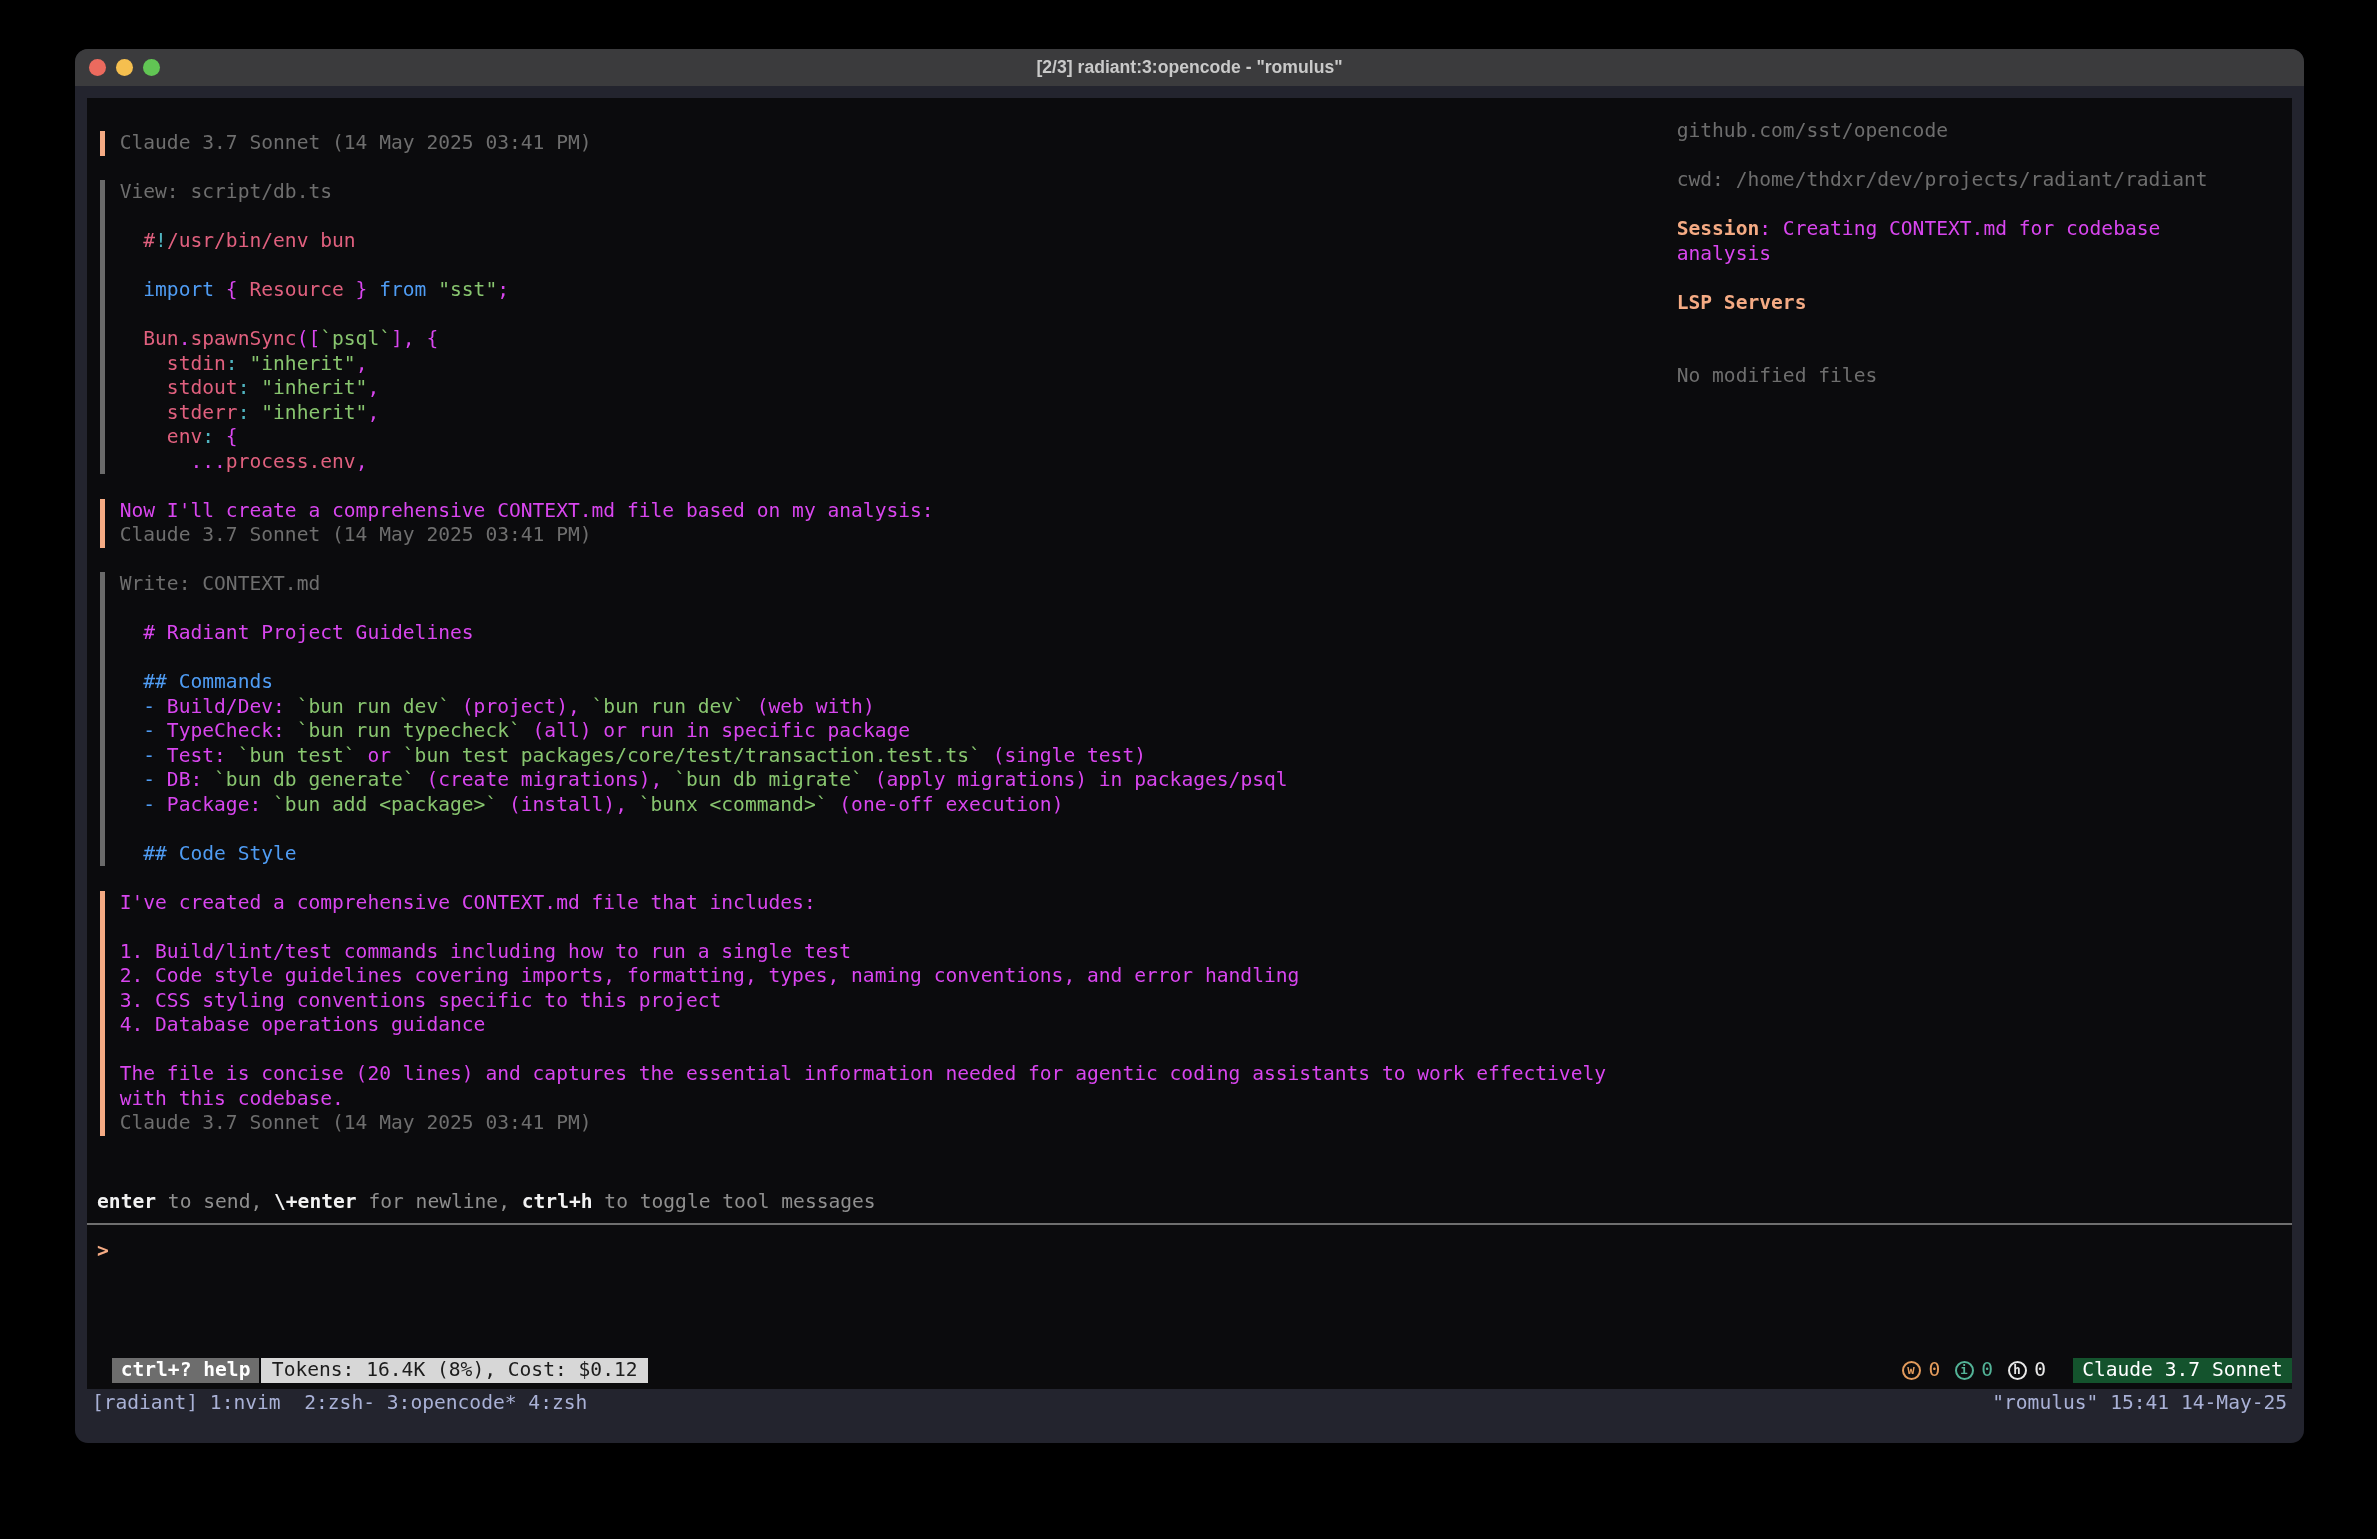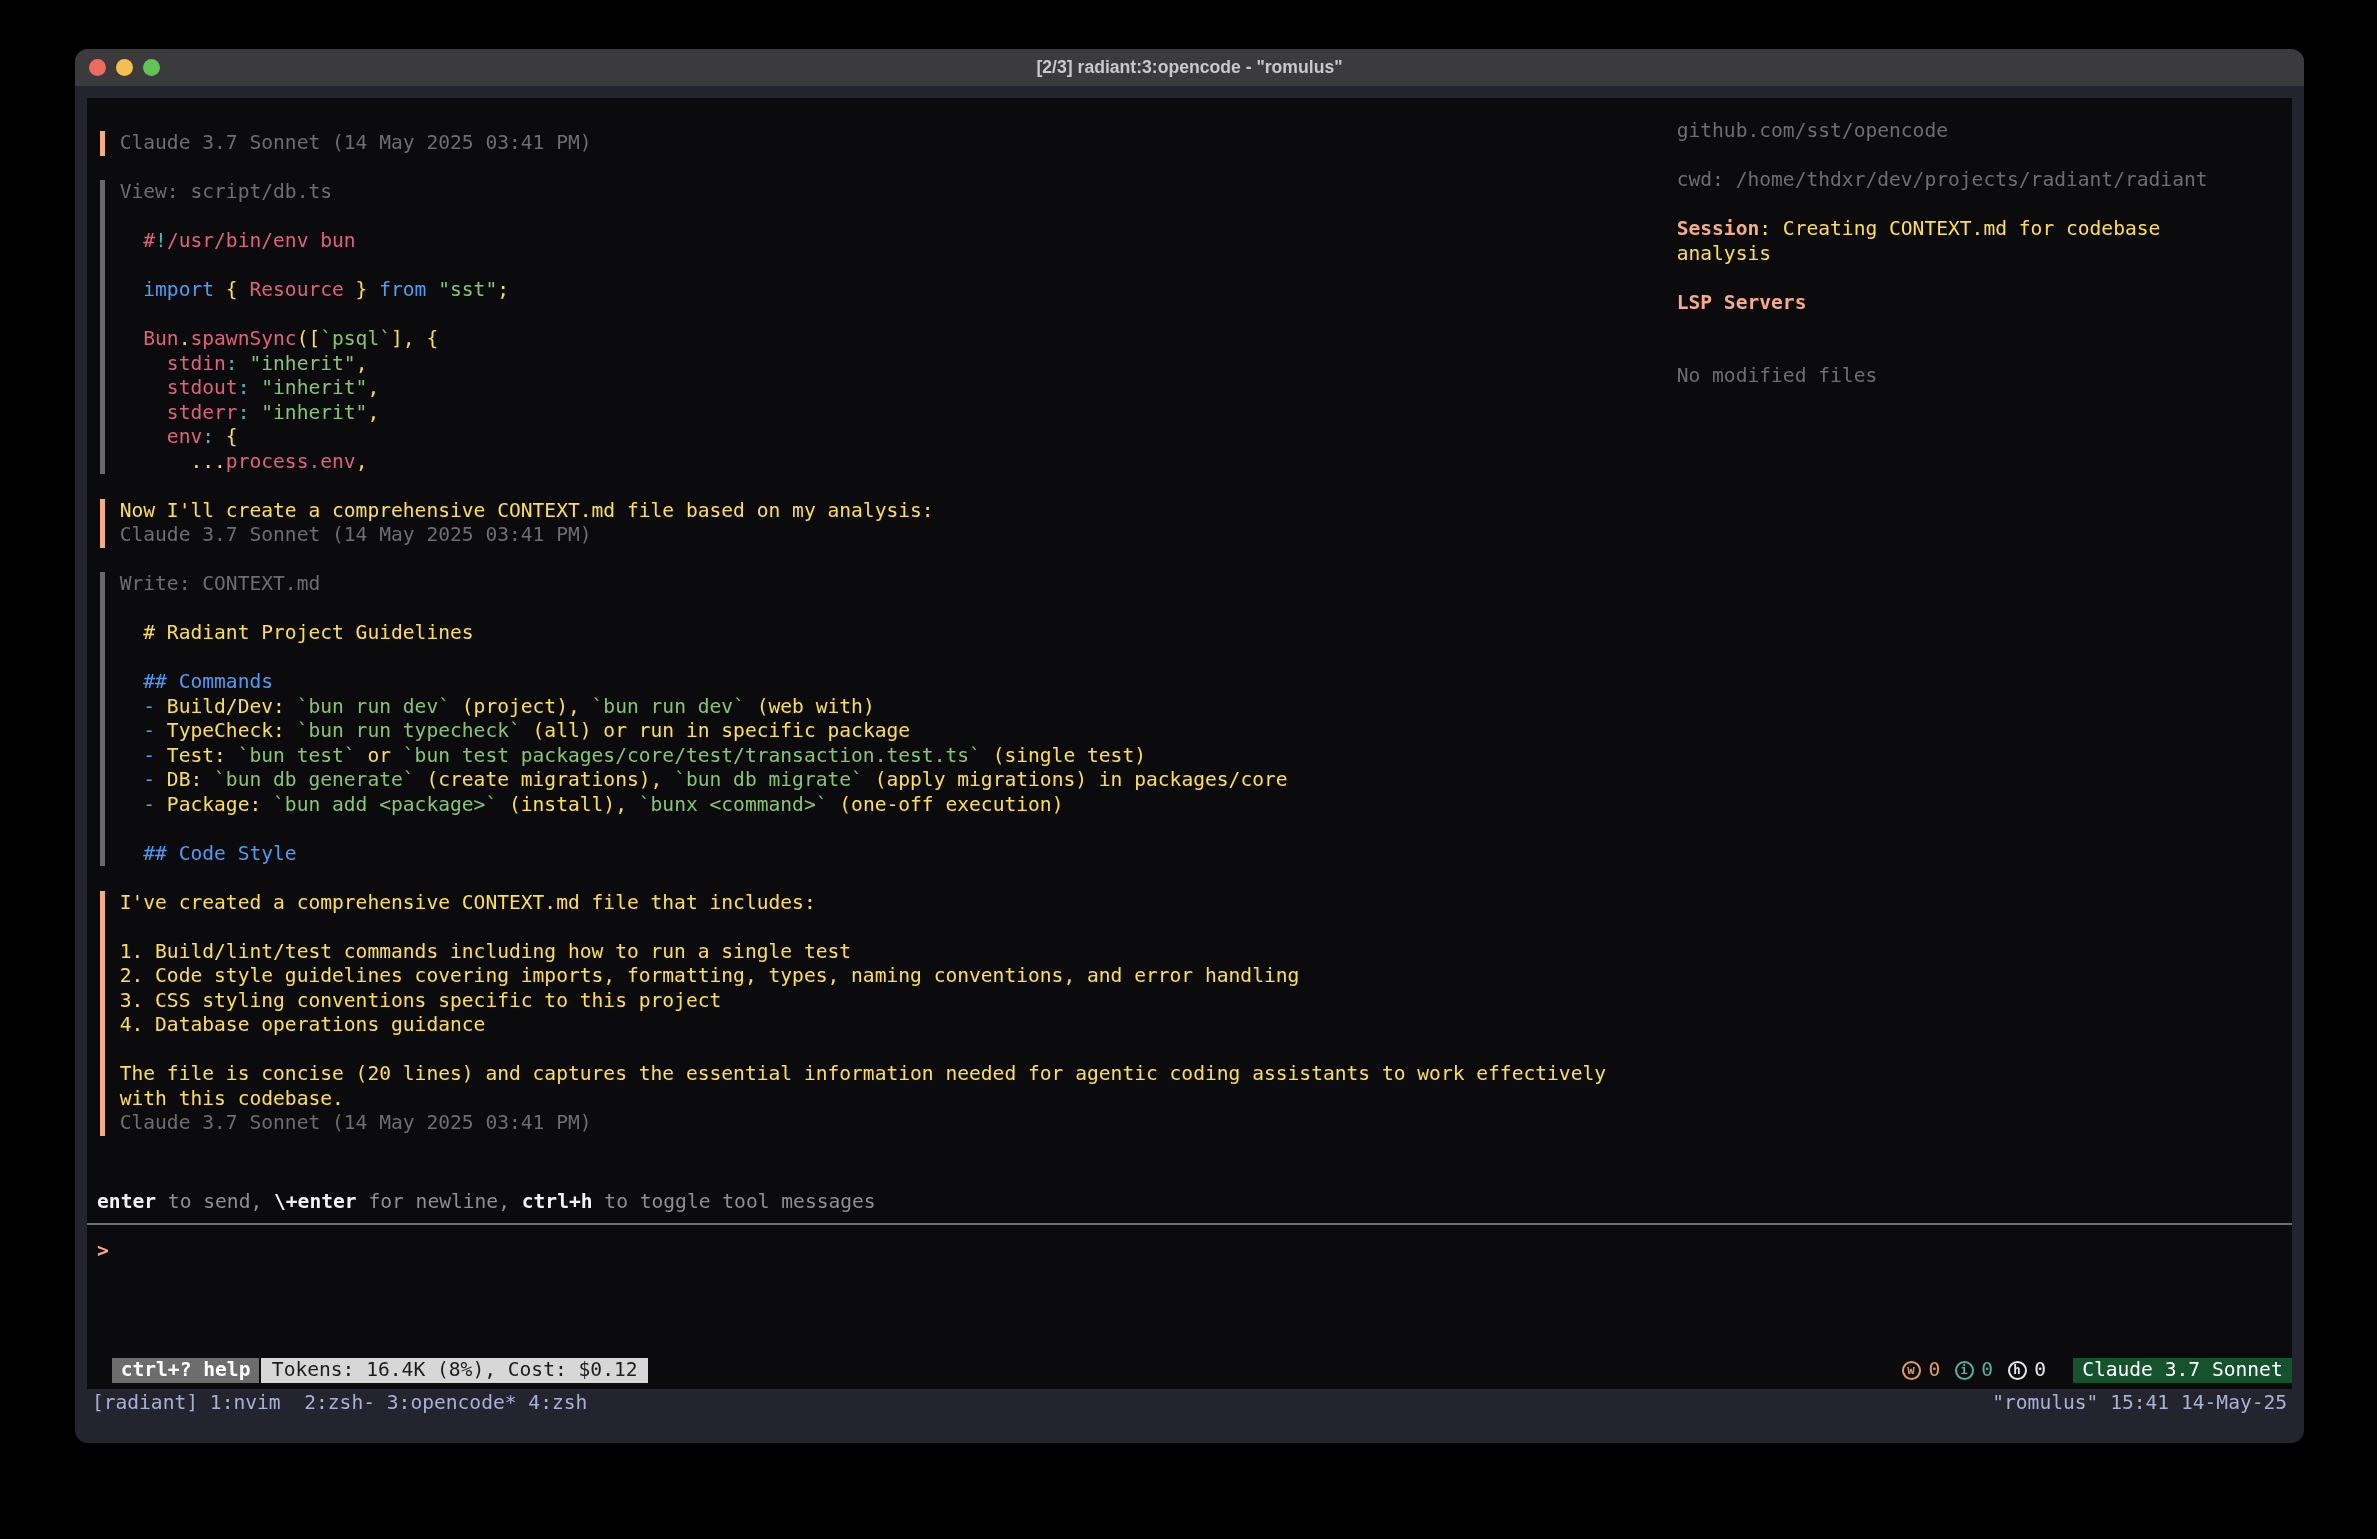--- a/index.html
+++ b/index.html
@@ -6,21 +6,21 @@
   .page{position:relative;width:2377px;height:1540px;background:#000;overflow:hidden;}
   .window{position:absolute;left:75px;top:49px;width:2229px;height:1394px;background:#23242e;border-radius:13px;overflow:hidden;}
   .titlebar{position:absolute;left:0;top:0;right:0;height:37px;background:#3b3b3d;display:flex;align-items:center;justify-content:center;}
   .lights{position:absolute;left:14.4px;top:0;height:100%;display:flex;align-items:center;gap:9.8px;}
   .light{width:17px;height:17px;border-radius:50%;}
   .title{font-family:"Liberation Sans",sans-serif;font-weight:bold;font-size:17.6px;color:#c9c9c9;}
   .terminal{position:absolute;left:11.7px;top:49px;width:2205px;height:1291px;background:#0b0b0d;
             font-family:"DejaVu Sans Mono",monospace;font-size:19.6px;line-height:24.5px;color:#e4e4e4;}
   .line{white-space:pre;height:24.5px;}
   
-  .d{color:#fde047;} .g{color:#6e6e6e;} .h{color:#8f8f8f;}
+  .d{color:#d946ef;} .g{color:#6e6e6e;} .h{color:#8f8f8f;}
   .wb{color:#f2f2f2;font-weight:bold;}
   .r{color:#e0607e;} .b{color:#4f9cf3;} .gr{color:#88c56f;} .c{color:#50b5c1;} .ob{color:#f5ab84;font-weight:bold;}
   .chat{position:absolute;left:13px;top:21px;width:1631px;}
   .block{border-left:5.9px solid #6a6a6a;padding-left:15px;margin-bottom:24.5px;margin-top:12px;}
   .block.salmon{border-left-color:#f5ab84;}
   .sidebar{position:absolute;left:1590px;top:21px;width:615px;}
   .hint{position:absolute;left:10.4px;top:1092px;}
   .separator{position:absolute;left:0;right:0;top:1125px;height:2px;background:#6f6f6f;}
   .prompt{position:absolute;left:10.4px;top:1141px;font-weight:bold;color:#f5ab84;}
   .statusrow{position:absolute;left:25px;right:0;bottom:0;height:31px;display:flex;align-items:flex-start;}
@@ -75,21 +75,21 @@
           </div>
           <div class="block gray">
             <div class="line"><span class="g">Write: CONTEXT.md</span></div>
             <div class="line">&nbsp;</div>
             <div class="line"><span class="d">  # Radiant Project Guidelines</span></div>
             <div class="line">&nbsp;</div>
             <div class="line"><span class="b">  ## Commands</span></div>
             <div class="line"><span class="b">  -</span><span class="d"> Build/Dev: </span><span class="gr">`bun run dev`</span><span class="d"> (project), </span><span class="gr">`bun run dev`</span><span class="d"> (web with)</span></div>
             <div class="line"><span class="b">  -</span><span class="d"> TypeCheck: </span><span class="gr">`bun run typecheck`</span><span class="d"> (all) or run in specific package</span></div>
             <div class="line"><span class="b">  -</span><span class="d"> Test: </span><span class="gr">`bun test`</span><span class="d"> or </span><span class="gr">`bun test packages/core/test/transaction.test.ts`</span><span class="d"> (single test)</span></div>
-            <div class="line"><span class="b">  -</span><span class="d"> DB: </span><span class="gr">`bun db generate`</span><span class="d"> (create migrations), </span><span class="gr">`bun db migrate`</span><span class="d"> (apply migrations) in packages/core</span></div>
+            <div class="line"><span class="b">  -</span><span class="d"> DB: </span><span class="gr">`bun db generate`</span><span class="d"> (create migrations), </span><span class="gr">`bun db migrate`</span><span class="d"> (apply migrations) in packages/psql</span></div>
             <div class="line"><span class="b">  -</span><span class="d"> Package: </span><span class="gr">`bun add &lt;package&gt;`</span><span class="d"> (install), </span><span class="gr">`bunx &lt;command&gt;`</span><span class="d"> (one-off execution)</span></div>
             <div class="line">&nbsp;</div>
             <div class="line"><span class="b">  ## Code Style</span></div>
           </div>
           <div class="block salmon">
             <div class="line"><span class="d">I've created a comprehensive CONTEXT.md file that includes:</span></div>
             <div class="line">&nbsp;</div>
             <div class="line"><span class="d">1. Build/lint/test commands including how to run a single test</span></div>
             <div class="line"><span class="d">2. Code style guidelines covering imports, formatting, types, naming conventions, and error handling</span></div>
             <div class="line"><span class="d">3. CSS styling conventions specific to this project</span></div>

